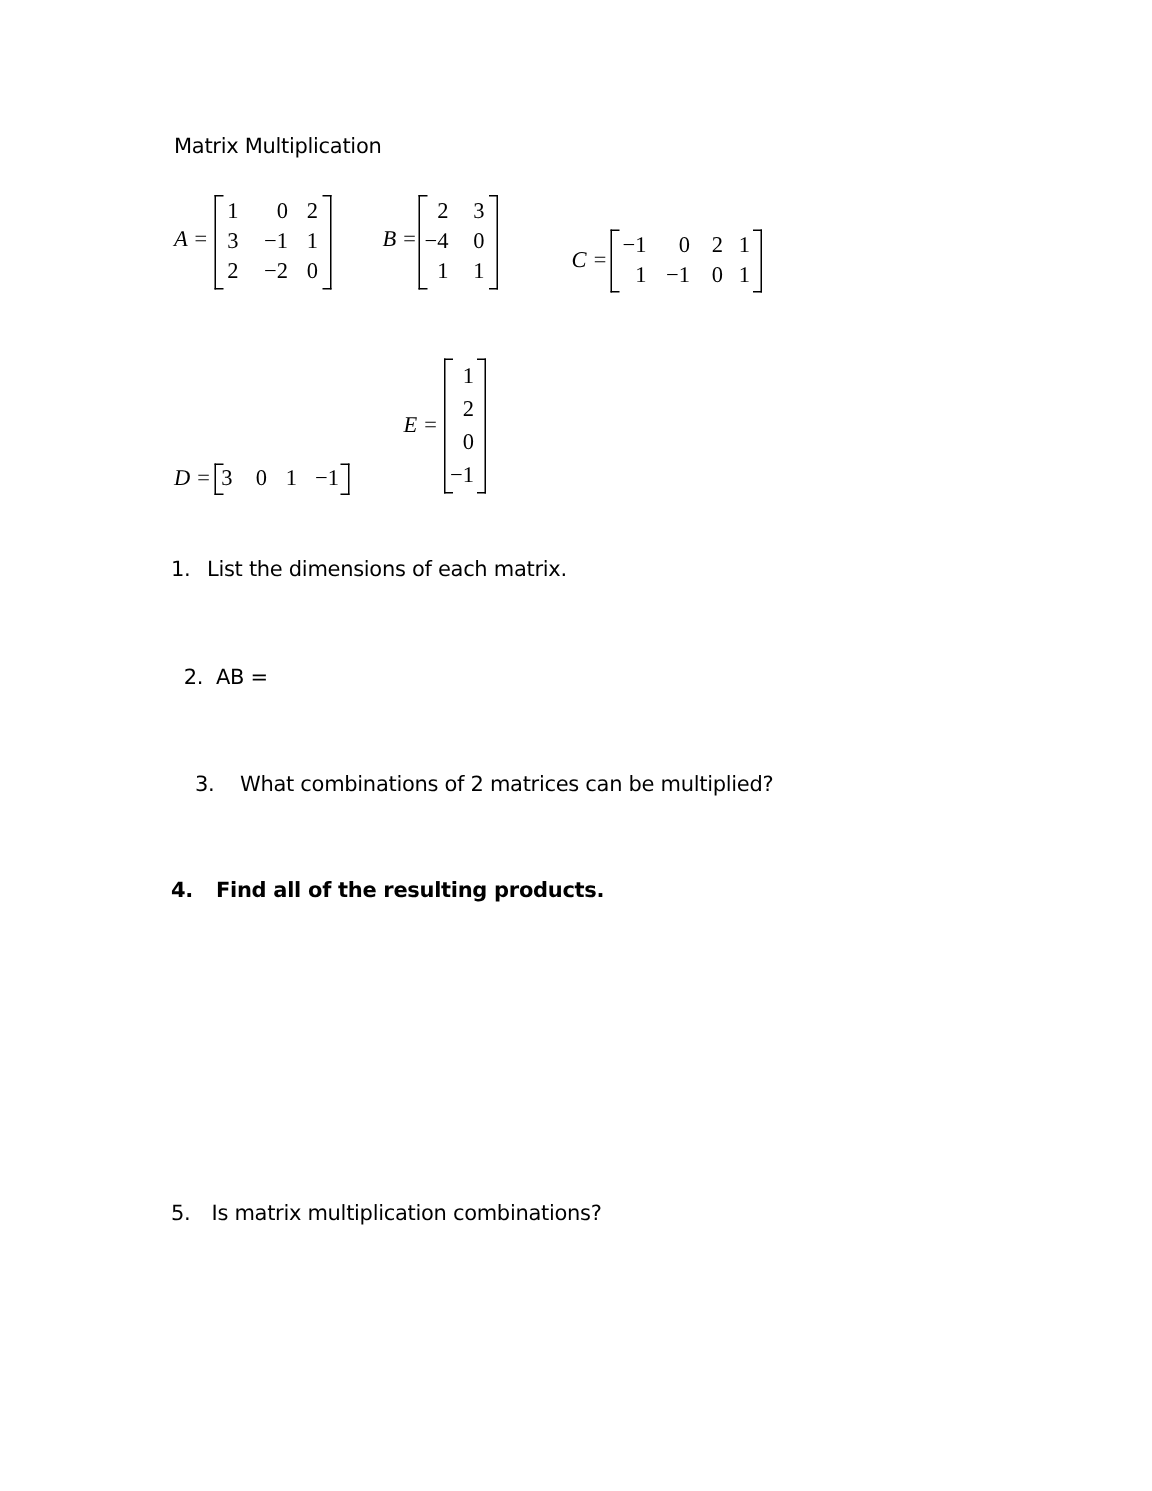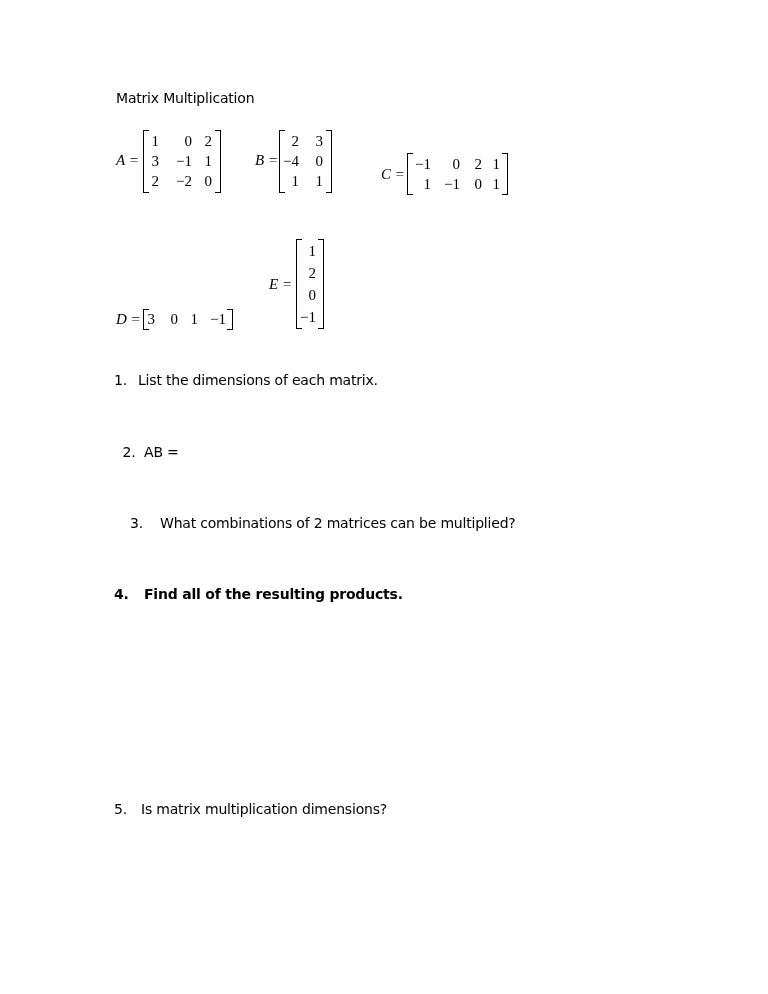--- a/index.html
+++ b/index.html
@@ -112,16 +112,16 @@
   <div class="abs sans q" style="left:114px; top:444px;text-align:center;">
     <span class="num" style="width:30px;">2.</span><span>AB =</span>
   </div>
   <div class="abs sans q" style="left:114px; top:515px;margin-left:16px;">
     <span class="num" style="width:30px;">3.</span><span>What combinations of 2 matrices can be multiplied?</span>
   </div>
   <div class="abs sans q" style="left:114px; top:586px;font-weight:bold;">
     <span class="num" style="width:30px;">4.</span><span>Find all of the resulting products.</span>
   </div>
   <div class="abs sans q" style="left:114px; top:801px;">
-    <span class="num" style="width:27px;">5.</span><span>Is matrix multiplication dimensions?</span>
+    <span class="num" style="width:27px;">5.</span><span>Is matrix multiplication combinations?</span>
   </div>
 
 </div>
 
 </body></html>

